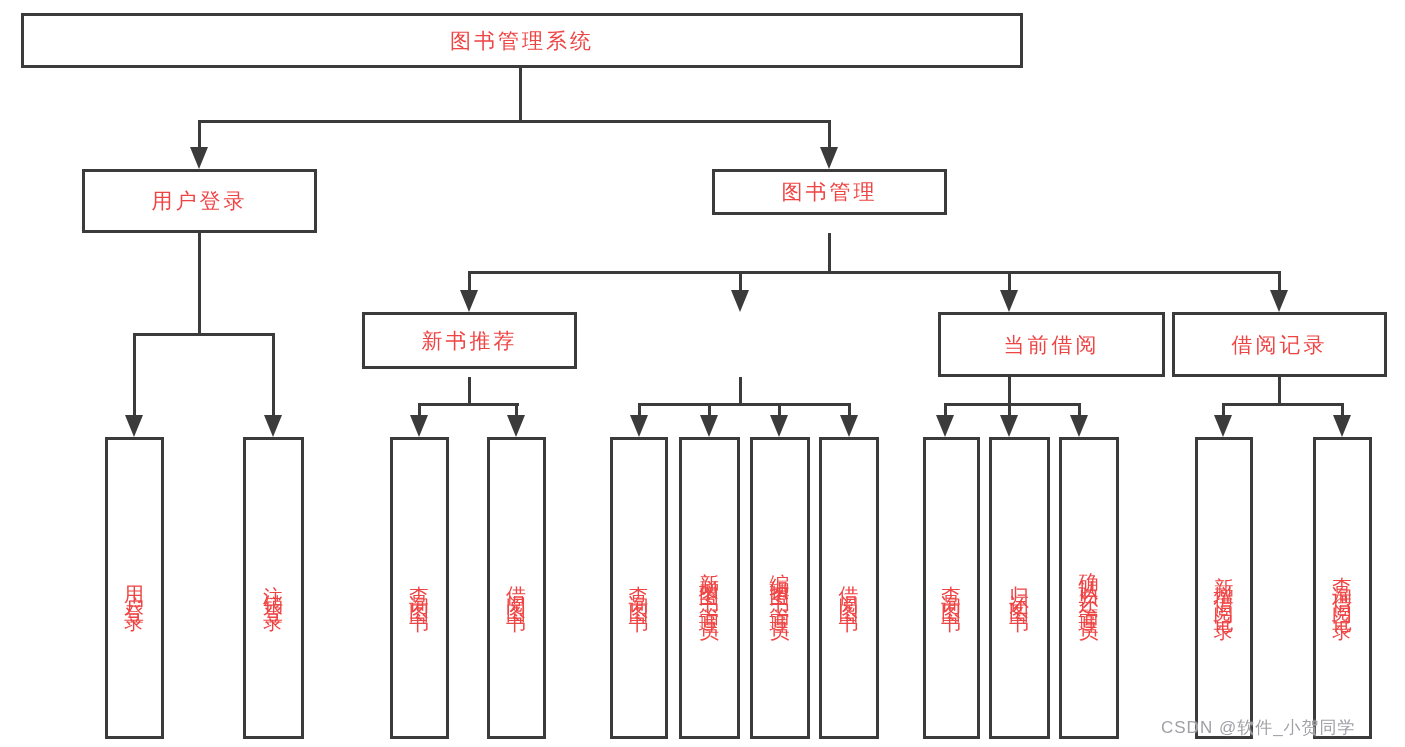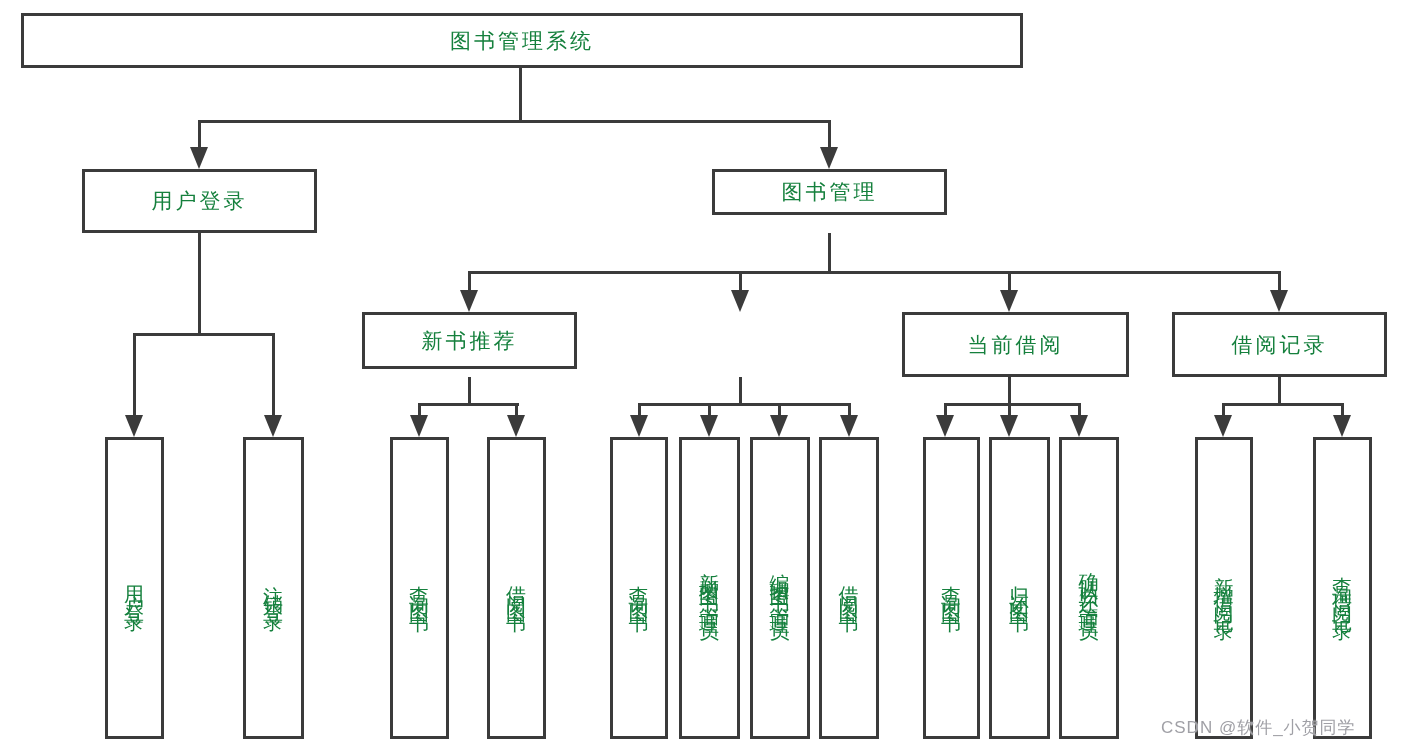--- a/index.html
+++ b/index.html
@@ -8,21 +8,21 @@
     width:1405px;height:747px;
     background:#ffffff;
     font-family:"Liberation Sans","DejaVu Sans",sans-serif;
     overflow:hidden;
   }
   .box{
     position:absolute;
     box-sizing:border-box;
     border:3px solid #3b3b3b;
     background:#ffffff;
-    color:#15803d;
+    color:#ef4444;
     display:flex;
     align-items:center;
     justify-content:center;
   }
   .hbox{
     font-size:21px;
     letter-spacing:3px;
     white-space:nowrap;
   }
   .vbox{
@@ -66,21 +66,21 @@
   <div class="box hbox" style="left:82px;top:169px;width:235px;height:64px;">
     <span>用户登录</span>
   </div>
   <div class="box hbox" style="left:712px;top:169px;width:235px;height:46px;">
     <span>图书管理</span>
   </div>
 
   <div class="box hbox" style="left:362px;top:312px;width:215px;height:57px;">
     <span>新书推荐</span>
   </div>
-  <div class="box hbox" style="left:902px;top:312px;width:227px;height:65px;">
+  <div class="box hbox" style="left:938px;top:312px;width:227px;height:65px;">
     <span>当前借阅</span>
   </div>
   <div class="box hbox" style="left:1172px;top:312px;width:215px;height:65px;">
     <span>借阅记录</span>
   </div>
 
   <div class="box vbox" style="left:105px;top:437px;width:59px;height:302px;">
     <span>用户登录</span>
   </div>
   <div class="box vbox" style="left:243px;top:437px;width:61px;height:302px;">

